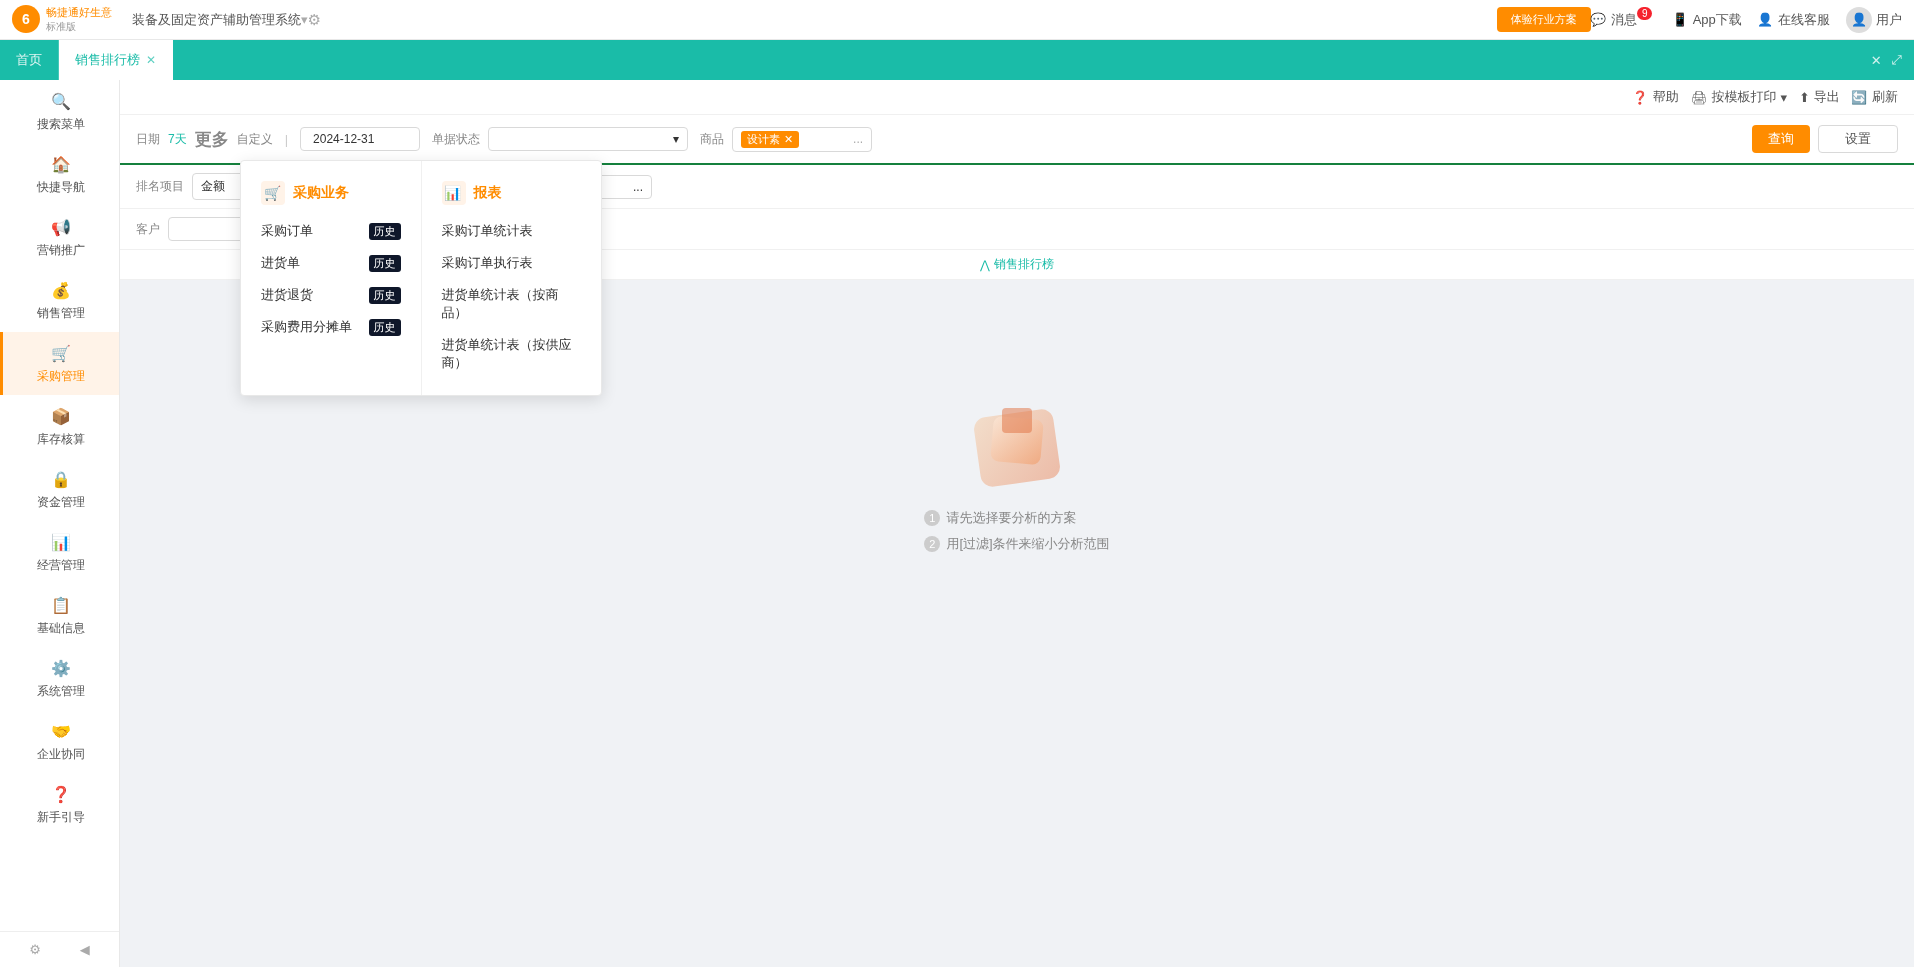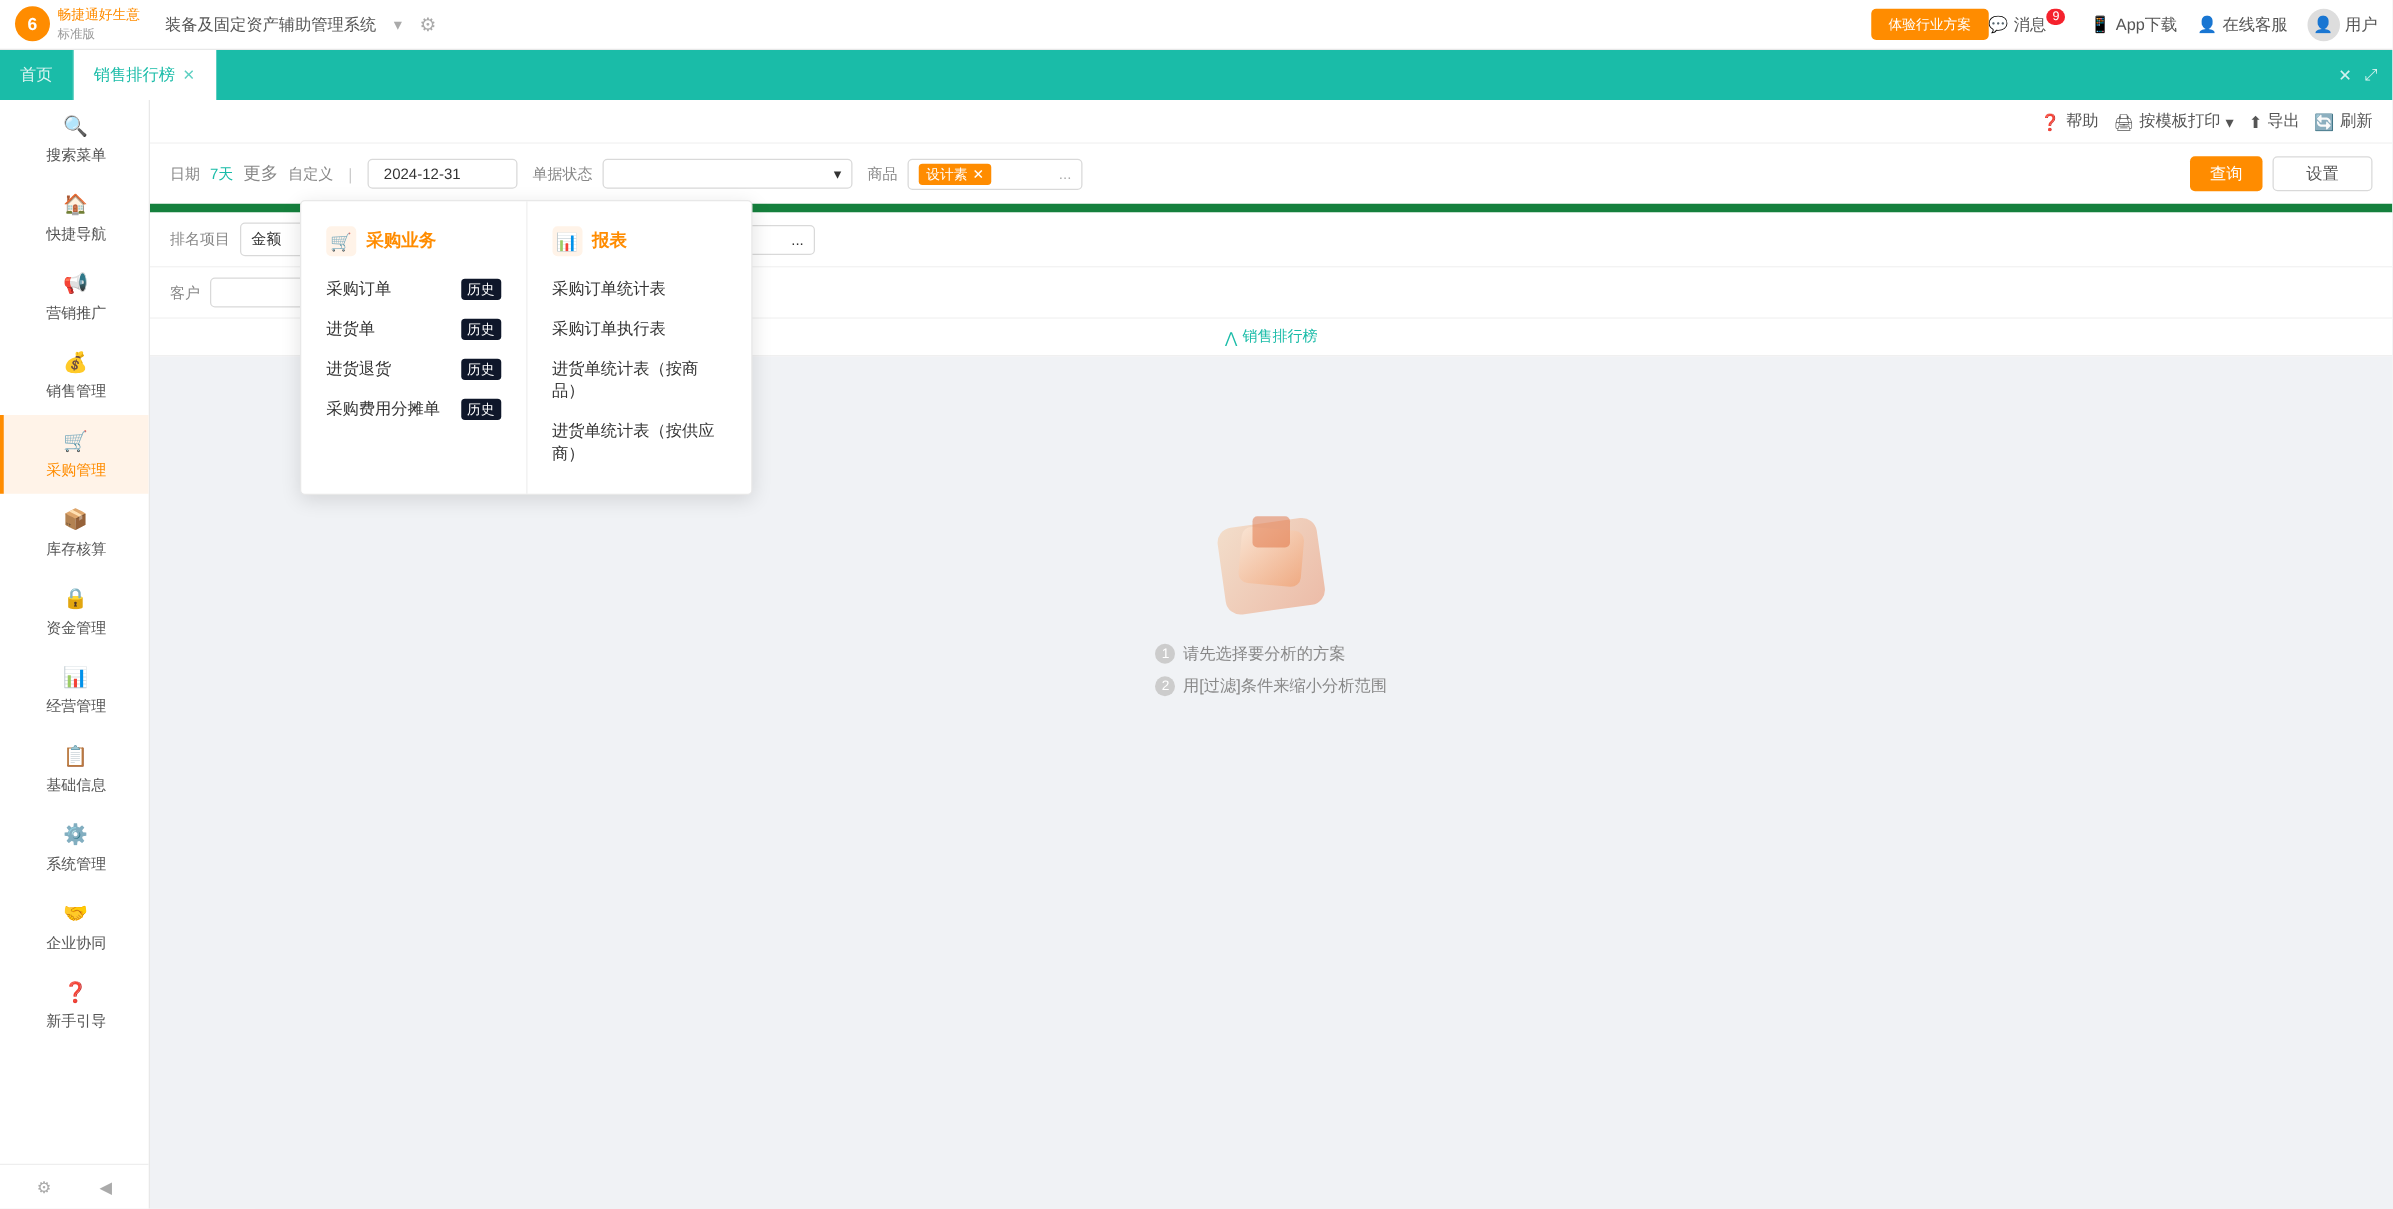--- a/index.html
+++ b/index.html
@@ -28,21 +28,21 @@
       border-radius: 50%;
       display: flex; align-items: center; justify-content: center;
       color: white; font-size: 14px; font-weight: bold;
     }
     .logo-text { font-size: 11px; color: #ff8c00; line-height: 1.3; }
     .logo-sub { font-size: 10px; color: #999; }
     .system-title {
       flex: 1;
       display: flex;
       align-items: center;
-      gap: 14px;
+      gap: 0;
       font-size: 13px;
       color: #555;
     }
     .system-title .chevron { color: #aaa; }
     .settings-icon { color: #aaa; font-size: 15px; }
     .trial-btn {
       background: #ff8c00;
       color: white;
       border: none;
       border-radius: 4px;
@@ -468,25 +468,25 @@
       <button class="toolbar-btn">
         <span>⬆</span>
         <span>导出</span>
       </button>
       <button class="toolbar-btn">
         <span>🔄</span>
         <span>刷新</span>
       </button>
     </div>
 
-    <div style="background:#fff;padding:10px 16px;display:flex;align-items:center;gap:12px;border-bottom:7px solid #15803d;flex-wrap:wrap;">
+    <div style="background:#fff;padding:10px 16px;display:flex;align-items:center;gap:12px;border-bottom:2px solid #15803d;flex-wrap:wrap;">
       <div class="filter-group">
         <span class="filter-label">日期</span>
         <span style="color:#1abca8;cursor:pointer;font-size:12px;text-align:right;">7天</span>
-        <span style="color:#888;cursor:pointer;font-size:14px;">更多</span>
+        <span style="color:#888;cursor:pointer;font-size:17px;font-weight:bold;">更多</span>
         <span style="color:#888;cursor:pointer;font-size:12px;">自定义</span>
         <span style="color:#ccc;margin:0 4px;">|</span>
         <input class="filter-input" style="width: 110px;" value="2024-12-31">
       </div>
       <div class="filter-group">
         <span class="filter-label">单据状态</span>
         <div class="filter-select" style="min-width:200px;">
           <span style="flex:1;color:#aaa;"></span>
           <span>▾</span>
         </div>

